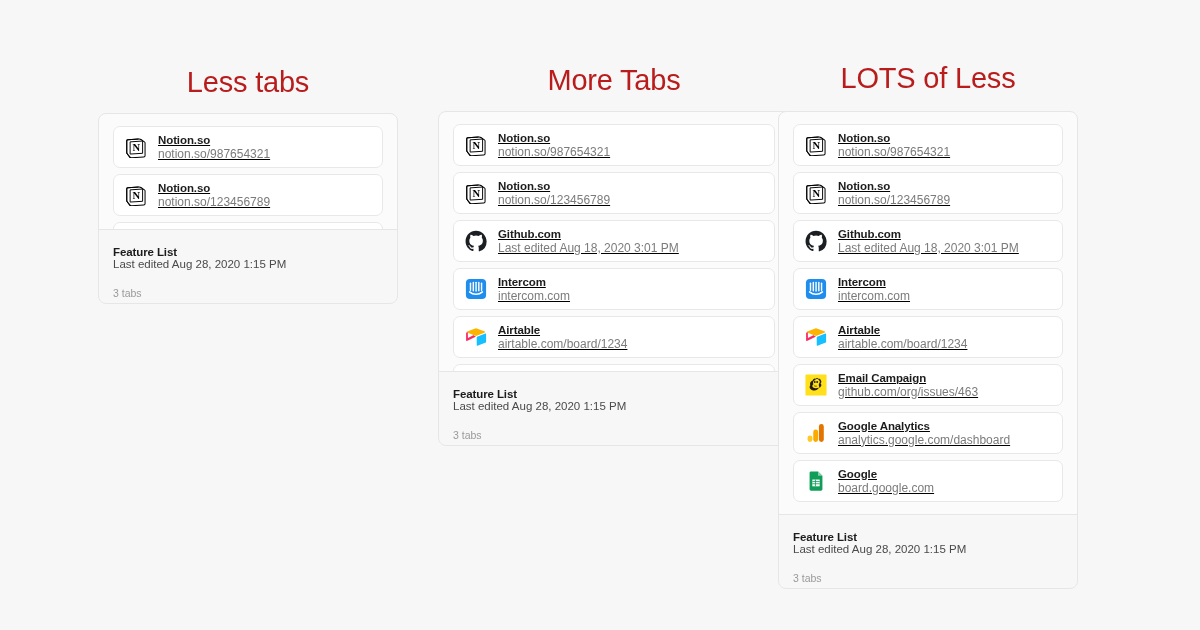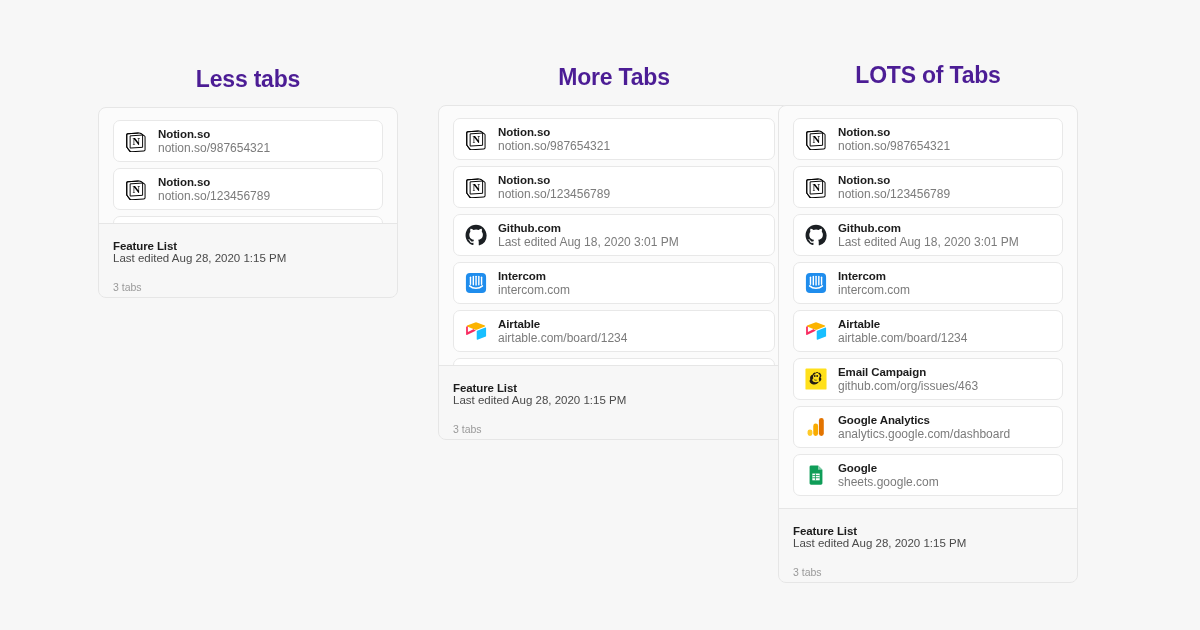--- a/index.html
+++ b/index.html
@@ -12,23 +12,23 @@
   }
   .stage { position: relative; width: 1200px; height: 630px; }
 
   .column { position: absolute; top: 0; }
   .col-1 { left: 98px;  width: 300px; }
   .col-2 { left: 438px; width: 352px; }
   .col-3 { left: 778px; width: 300px; }
 
   .col-title {
     text-align: center;
-    font-size: 23px;
-    font-weight: 700;
-    color: #4c1d95;
+    font-size: 29px;
+    font-weight: 400;
+    color: #b91c1c;
     letter-spacing: -0.2px;
     white-space: nowrap;
   }
   .col-1 .col-title { padding-top: 66px; }
   .col-2 .col-title { padding-top: 64px; }
   .col-3 .col-title { padding-top: 62px; }
 
   .tab-card {
     position: relative;
     background: #fbfbfb;
@@ -52,21 +52,21 @@
     padding: 0 11px;
     margin-bottom: 6px;
   }
   .tab-icon {
     width: 22px; height: 22px;
     flex: 0 0 22px;
     margin-right: 11px;
     position: relative;
   }
   .tab-icon svg { display: block; width: 22px; height: 22px; }
-  .tab-text { min-width: 0; line-height: 1.05; }
+  .tab-text { min-width: 0; line-height: 1.05; text-decoration: underline; }
   .tab-title {
     font-size: 11.5px;
     font-weight: bold;
     color: #1c1c1c;
     letter-spacing: -0.1px;
     white-space: nowrap;
   }
   .tab-sub {
     font-size: 12px;
     color: #7b7b7b;
@@ -261,21 +261,21 @@
         </div>
       <div class="card-footer">
         <div class="footer-title">Feature List</div>
         <div class="footer-sub">Last edited Aug 28, 2020 1:15 PM</div>
         <div class="footer-count">3 tabs</div>
       </div>
     </div>
   </div>
 
   <div class="column col-3">
-    <div class="col-title">LOTS of Tabs</div>
+    <div class="col-title">LOTS of Less</div>
     <div class="tab-card">
       <div class="tab-list">
           <div class="tab-item">
             <div class="tab-icon">
               <svg viewBox="0 0 24 24">
                 <g>
       <path d="M3.4 4.1 14.8 3.2c1.4-.12 1.76-.04 2.64.6l3.64 2.56c.6.44.8.56.8 1.04v14.04c0 .88-.32 1.4-1.44 1.48l-13.24.8c-.84.04-1.24-.08-1.68-.64L2.6 19.6c-.48-.64-.68-1.12-.68-1.68V5.14c0-.72.32-1.32 1.48-1.04z" fill="#fff" stroke="#000" stroke-width="1.1" stroke-linejoin="round"></path>
       <path d="M14.8 3.2 3.4 4.1C2.24 4.36 1.92 4.42 1.92 5.14v12.78c0 .56.2 1.04.68 1.68l2.92 4.08" fill="none" stroke="#000" stroke-width="1.1" stroke-linejoin="round"></path>
       <path d="M5.6 6.4v13.3l13.6-.82V5.5z" fill="#fff" stroke="#000" stroke-width="1.05" stroke-linejoin="round"></path>
       <text x="12.4" y="16.4" font-family="'Liberation Serif',serif" font-size="11.5" font-weight="bold" text-anchor="middle" fill="#000">N</text>
@@ -384,21 +384,21 @@
       <rect x="8" y="10.4" width="8" height="7.4" fill="#fff"></rect>
       <g stroke="#0F9D58" stroke-width="0.9">
         <line x1="8" y1="12.6" x2="16" y2="12.6"></line>
         <line x1="8" y1="15" x2="16" y2="15"></line>
         <line x1="11.4" y1="10.4" x2="11.4" y2="17.8"></line>
       </g>
     </svg>
             </div>
             <div class="tab-text">
               <div class="tab-title">Google</div>
-              <div class="tab-sub">sheets.google.com</div>
+              <div class="tab-sub">board.google.com</div>
             </div>
           </div>
         </div>
       <div class="card-footer">
         <div class="footer-title">Feature List</div>
         <div class="footer-sub">Last edited Aug 28, 2020 1:15 PM</div>
         <div class="footer-count">3 tabs</div>
       </div>
     </div>
   </div>

